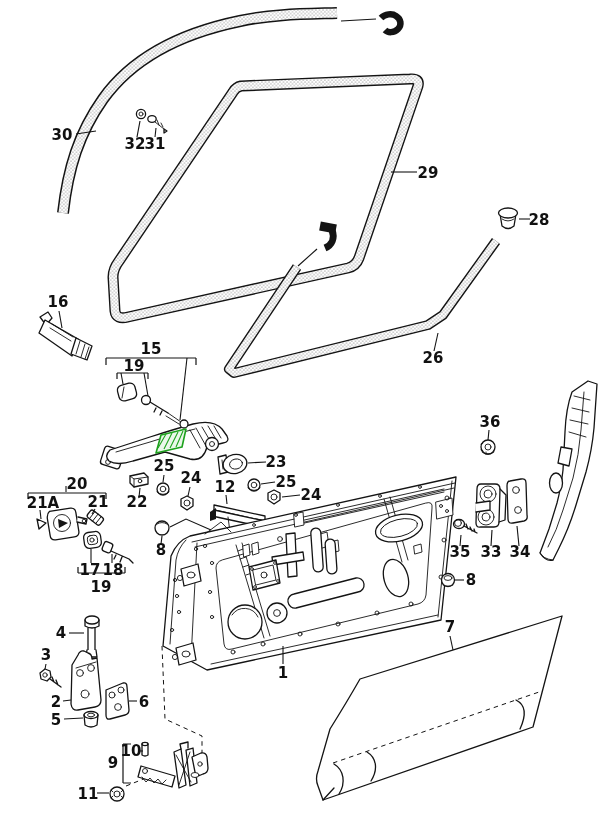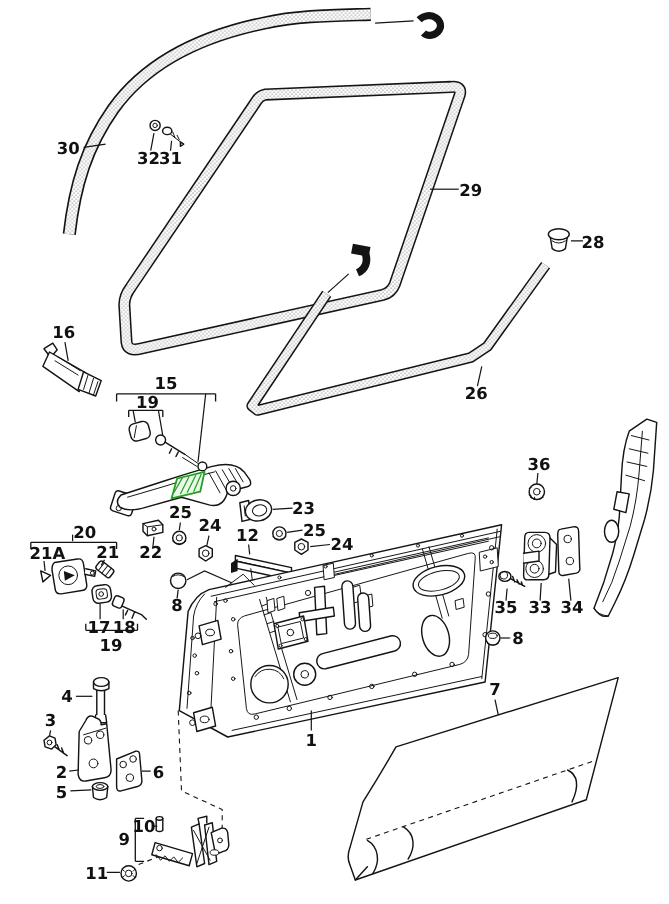--- a/index.html
+++ b/index.html
@@ -1,16 +1,16 @@
 <!DOCTYPE html>
 <html><head>
 <meta charset="utf-8">
 <style>
   html,body{margin:0;padding:0;background:#fff;}
-  .stage{position:relative;width:609px;height:822px;background:#0369a1;overflow:hidden;}
+  .stage{position:relative;width:609px;height:822px;background:#7dd3fc;overflow:hidden;}
   svg{position:absolute;left:0;top:0;}
   .ln{stroke:#141414;stroke-width:1.3;fill:none;stroke-linecap:round;stroke-linejoin:round;}
   .lnthin{stroke:#141414;stroke-width:0.9;fill:none;stroke-linecap:round;stroke-linejoin:round;}
   .wfill{fill:#ffffff;}
   .blk{fill:#141414;stroke:none;}
   .plabel{font-family:"DejaVu Sans","Liberation Sans",sans-serif;font-weight:700;font-size:15px;fill:#111;}
   .leader{stroke:#141414;stroke-width:1.1;fill:none;}
   .bracket{stroke:#141414;stroke-width:1.2;fill:none;}
   .dash{stroke:#141414;stroke-width:1;fill:none;stroke-dasharray:4.5 4;}
 </style>

